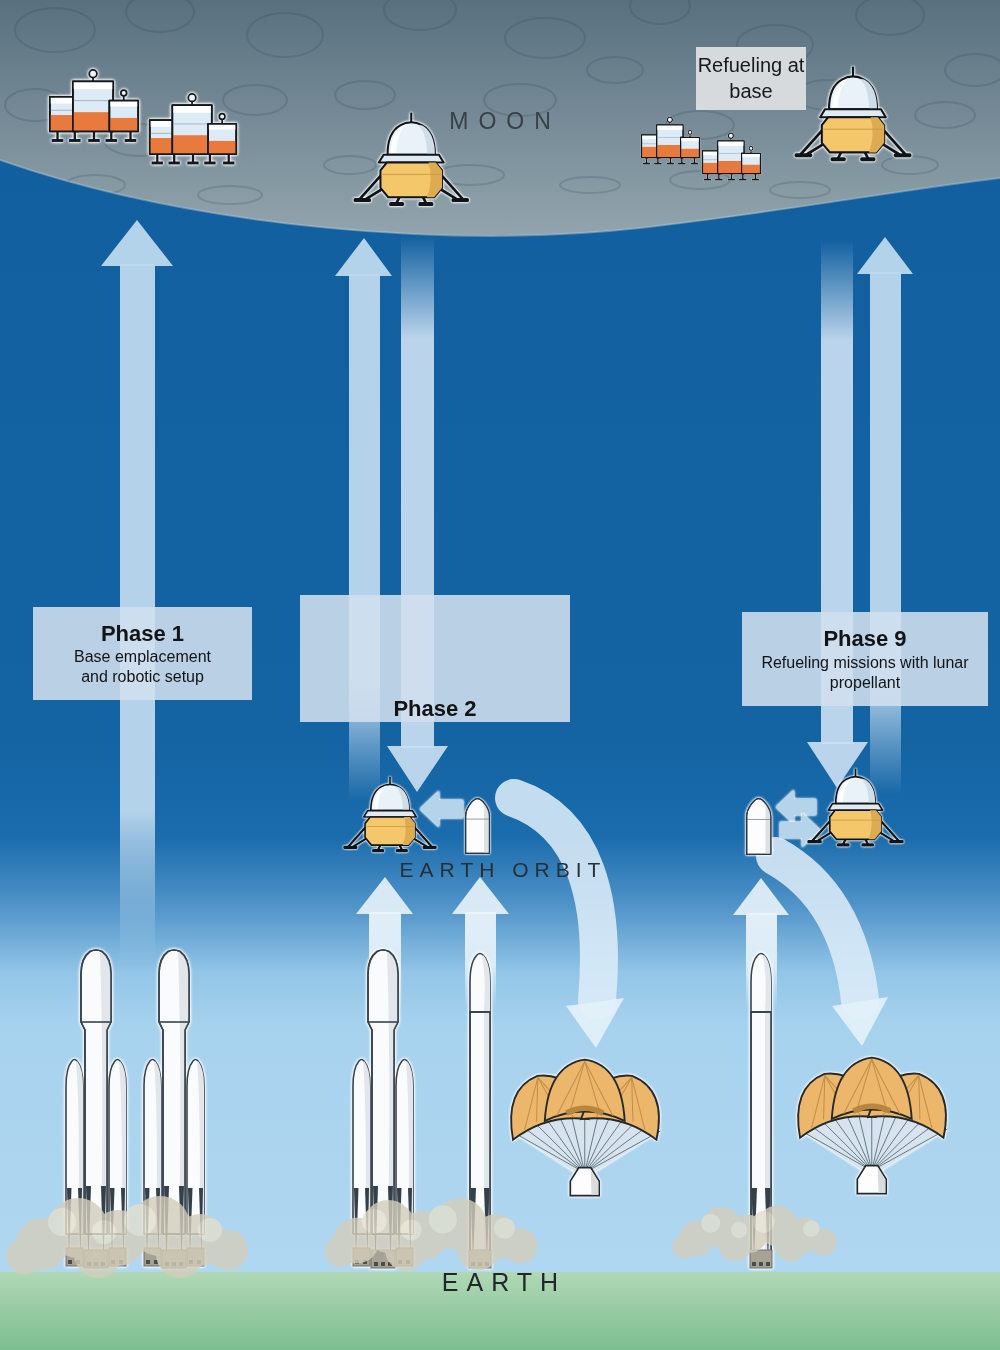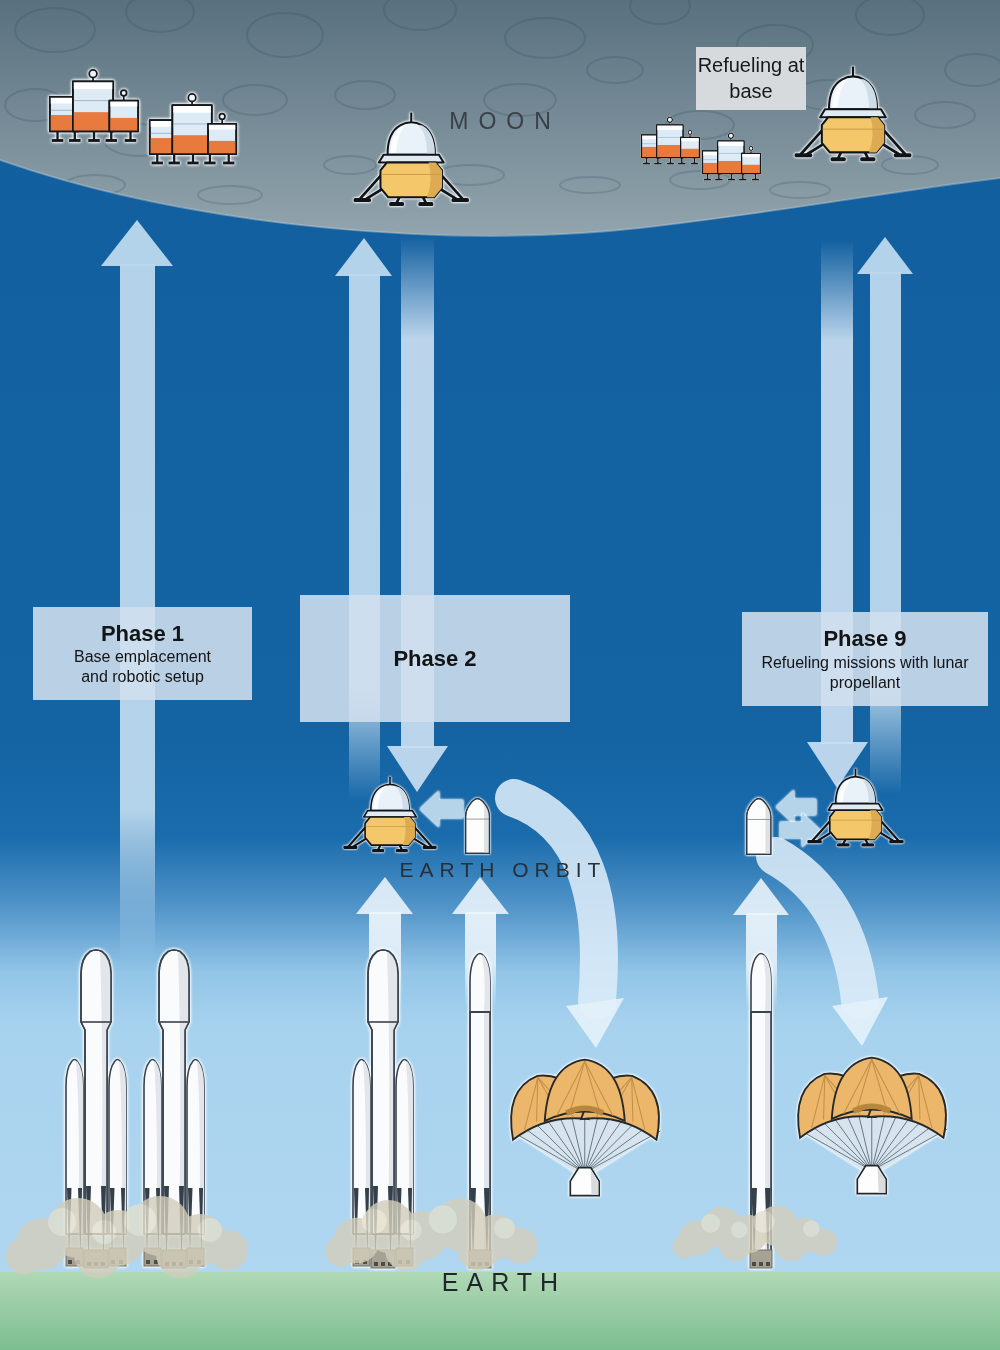--- a/index.html
+++ b/index.html
@@ -16,21 +16,21 @@
   #earth-label{left:390px;top:1268px;width:220px;font-size:25px;letter-spacing:8px;
                text-indent:8px;color:#20262b;}
   #refuel-label{left:671px;top:47px;width:110px;background:#d6dadd;color:#17191c;
                 font-size:20px;line-height:1.32;padding:5px 0;margin-left:25px;}
   .phase-box{position:absolute;background:rgba(208,223,238,0.88);color:#121416;
              display:flex;flex-direction:column;justify-content:center;
              box-sizing:border-box;text-align:center;}
   .phase-title{font-weight:bold;font-size:22px;line-height:1.25;}
   .phase-desc{font-size:16px;line-height:1.26;}
   #phase1-box{left:33px;top:607px;width:219px;height:93px;padding:0 28px;}
-  #phase2-box{left:300px;top:595px;width:270px;height:127px;padding:0 17px;}
+  #phase2-box{left:300px;top:595px;width:270px;height:127px;padding:0 17px;justify-content:flex-end;}
   #phase3-box{left:742px;top:612px;width:246px;height:94px;padding:0 13px;}
 </style>
 </head>
 <body>
 
 <div id="stage">
 
 <svg id="scene" viewBox="0 0 1000 1350">
   <defs>
     <linearGradient id="bgGrad" x1="0" y1="0" x2="0" y2="1">

